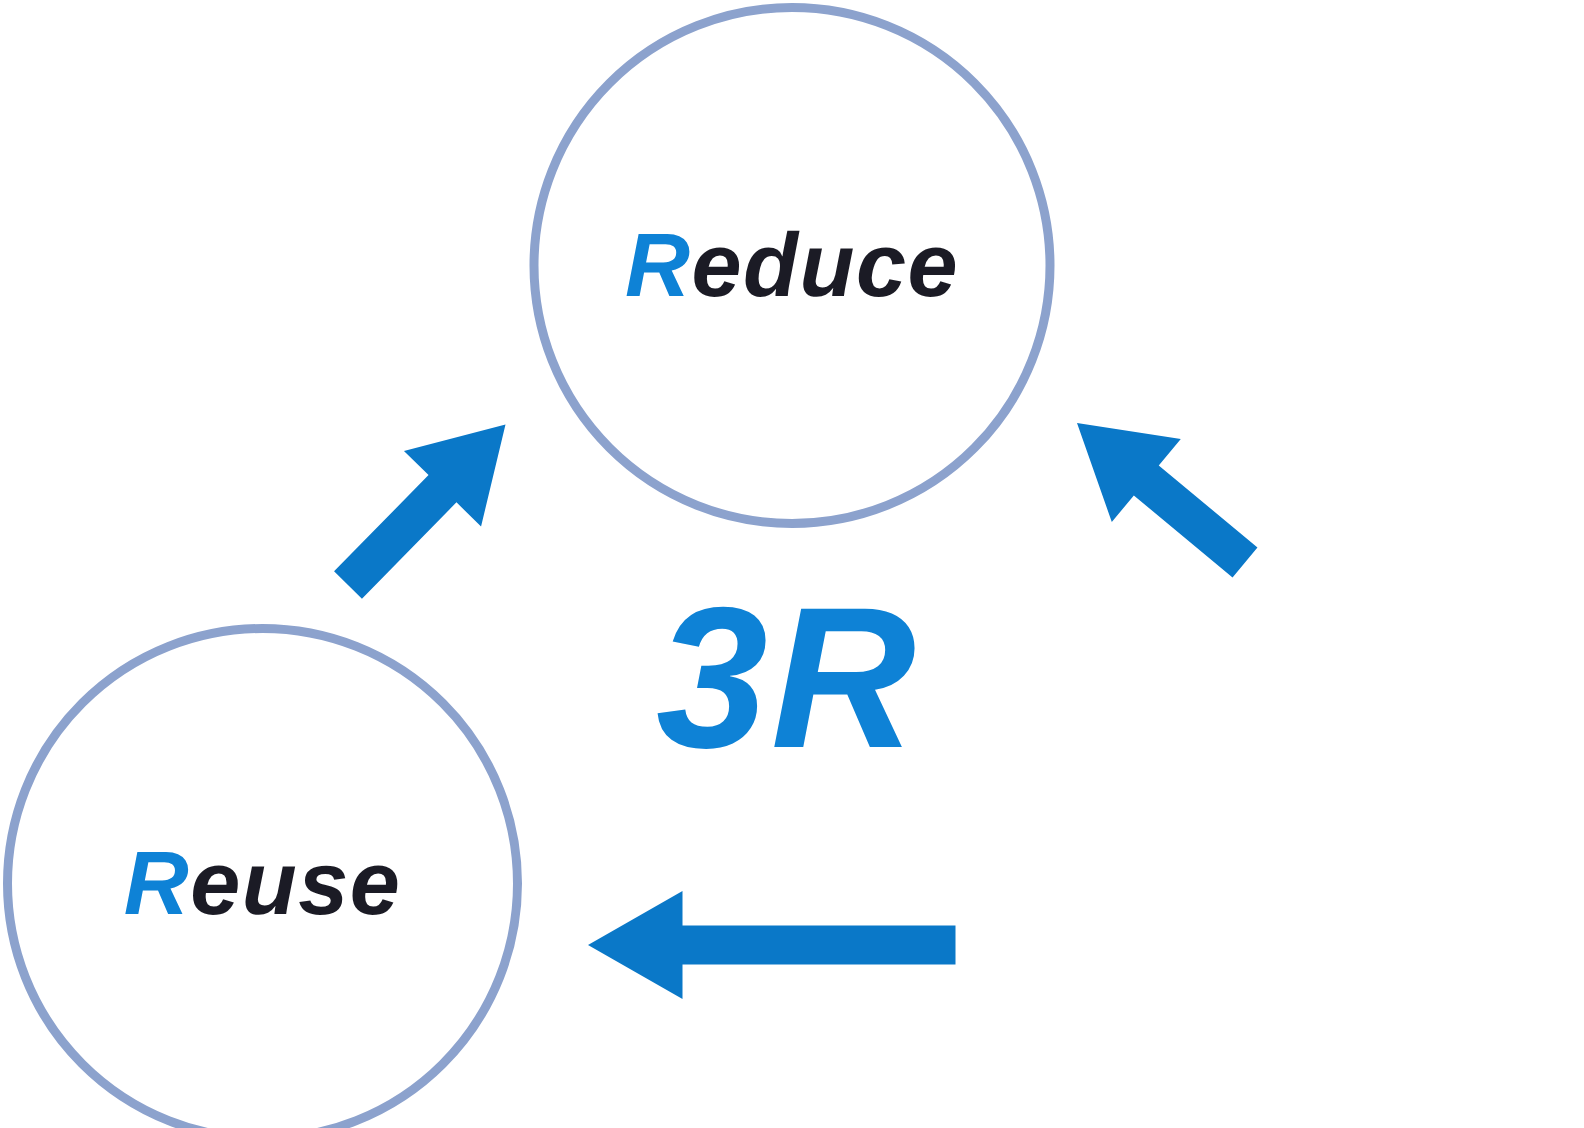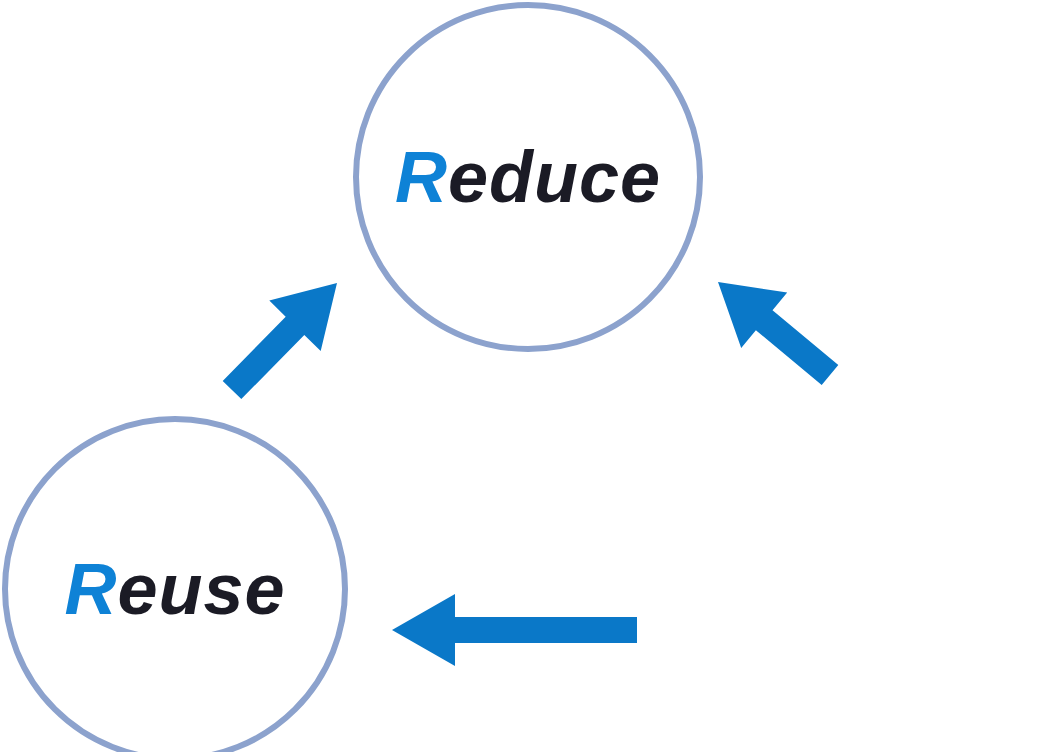--- a/index.html
+++ b/index.html
@@ -35,21 +35,21 @@
     display: flex;
     align-items: center;
     justify-content: center;
   }
   .circle-reduce { left: 353px; top: 2px;   width: 350px; height: 350px; }
   .circle-reuse  { left: 2px;   top: 416px; width: 346px; height: 346px; text-align: right; }
   .circle-recycle{ left: 708px; top: 404px; width: 342px; height: 342px; }
   .node-label {
     font-weight: bold;
     font-style: italic;
-    font-size: 72px;
+    font-size: 60px;
     letter-spacing: 1px;
     color: var(--text-dark, #1b1b25);
     white-space: nowrap;
     line-height: 1;
   }
   .node-label .initial {
     color: var(--accent-blue, #0e82d6);
   }
   .center-label {
     position: absolute;
@@ -81,14 +81,15 @@
 
   <div class="circle circle-reduce">
     <span class="node-label"><span class="initial">R</span><span>educe</span></span>
   </div>
 
   <div class="circle circle-reuse">
     <span class="node-label"><span class="initial">R</span><span>euse</span></span>
   </div>
 
 
+  <div class="center-label">3R</div>
 
 </div>
 
 </body></html>

